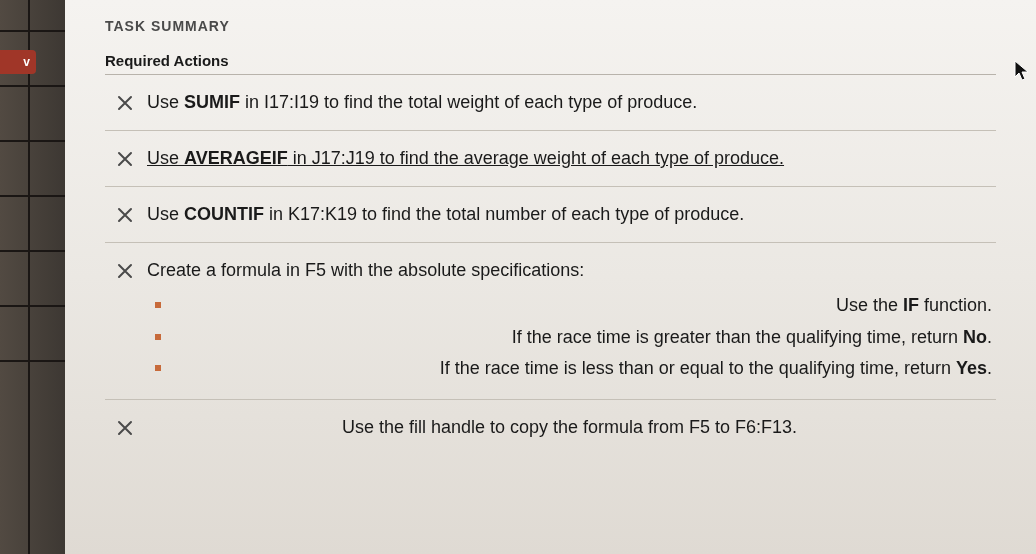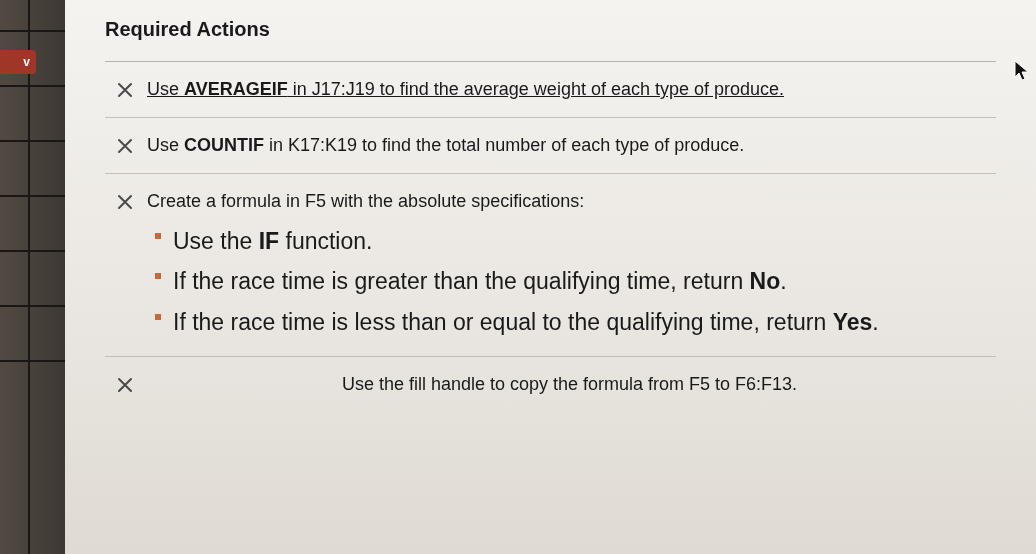--- a/index.html
+++ b/index.html
@@ -65,24 +65,24 @@
       color: #2a2a2a;
     }
     .section-label {
       font-size: 14px;
       letter-spacing: 1px;
       color: #4a4a4a;
       font-weight: 600;
       margin-bottom: 18px;
     }
     .section-title {
-      font-size: 20px;
+      font-size: 15px;
       font-weight: 700;
       color: #1a1a1a;
-      padding-bottom: 20px;
+      padding-bottom: 5px;
       border-bottom: 1px solid #b8b3ab;
     }
     .action-item {
       display: flex;
       align-items: flex-start;
       padding: 14px 4px 14px 10px;
       border-bottom: 1px solid #c5c0b7;
       font-size: 18px;
       color: #1a1a1a;
       line-height: 1.5;
@@ -111,23 +111,24 @@
       font-weight: 700;
     }
     .sub-list {
       list-style: none;
       margin-top: 6px;
       padding-left: 4px;
     }
     .sub-list li {
       position: relative;
       padding-left: 22px;
-      font-size: 23px;
+      font-size: 18px;
       line-height: 1.75;
       color: #1a1a1a;
+      text-align: right;
     }
     .sub-list li::before {
       content: '';
       position: absolute;
       left: 4px;
       top: 12px;
       width: 6px;
       height: 6px;
       background: #c76a3a;
     }
@@ -149,22 +150,31 @@
   <div class="grid-line-h" style="top:85px"></div>
   <div class="grid-line-h" style="top:140px"></div>
   <div class="grid-line-h" style="top:195px"></div>
   <div class="grid-line-h" style="top:250px"></div>
   <div class="grid-line-h" style="top:305px"></div>
   <div class="grid-line-h" style="top:360px"></div>
   <div class="red-tab">v</div>
 </div>
 
 <div class="panel">
+  <div class="section-label">TASK SUMMARY</div>
   <div class="section-title">Required Actions</div>
   <div id="actions-container">
+      <div class="action-item">
+        <span class="x-icon">
+          <svg viewBox="0 0 16 16">
+            <path d="M2 2 L14 14 M14 2 L2 14" stroke="#4a4a4a" stroke-width="2" stroke-linecap="round"></path>
+          </svg>
+        </span>
+        <div style="flex: 1 1 0%;"><span class="action-text">Use <span class="bold">SUMIF</span> in I17:I19 to find the total weight of each type of produce.</span></div>
+      </div>
       <div class="action-item">
         <span class="x-icon">
           <svg viewBox="0 0 16 16">
             <path d="M2 2 L14 14 M14 2 L2 14" stroke="#4a4a4a" stroke-width="2" stroke-linecap="round"></path>
           </svg>
         </span>
         <div style="flex: 1 1 0%; text-decoration: underline;"><span class="action-text">Use <span class="bold">AVERAGEIF</span> in J17:J19 to find the average weight of each type of produce.</span></div>
       </div>
       <div class="action-item">
         <span class="x-icon">

